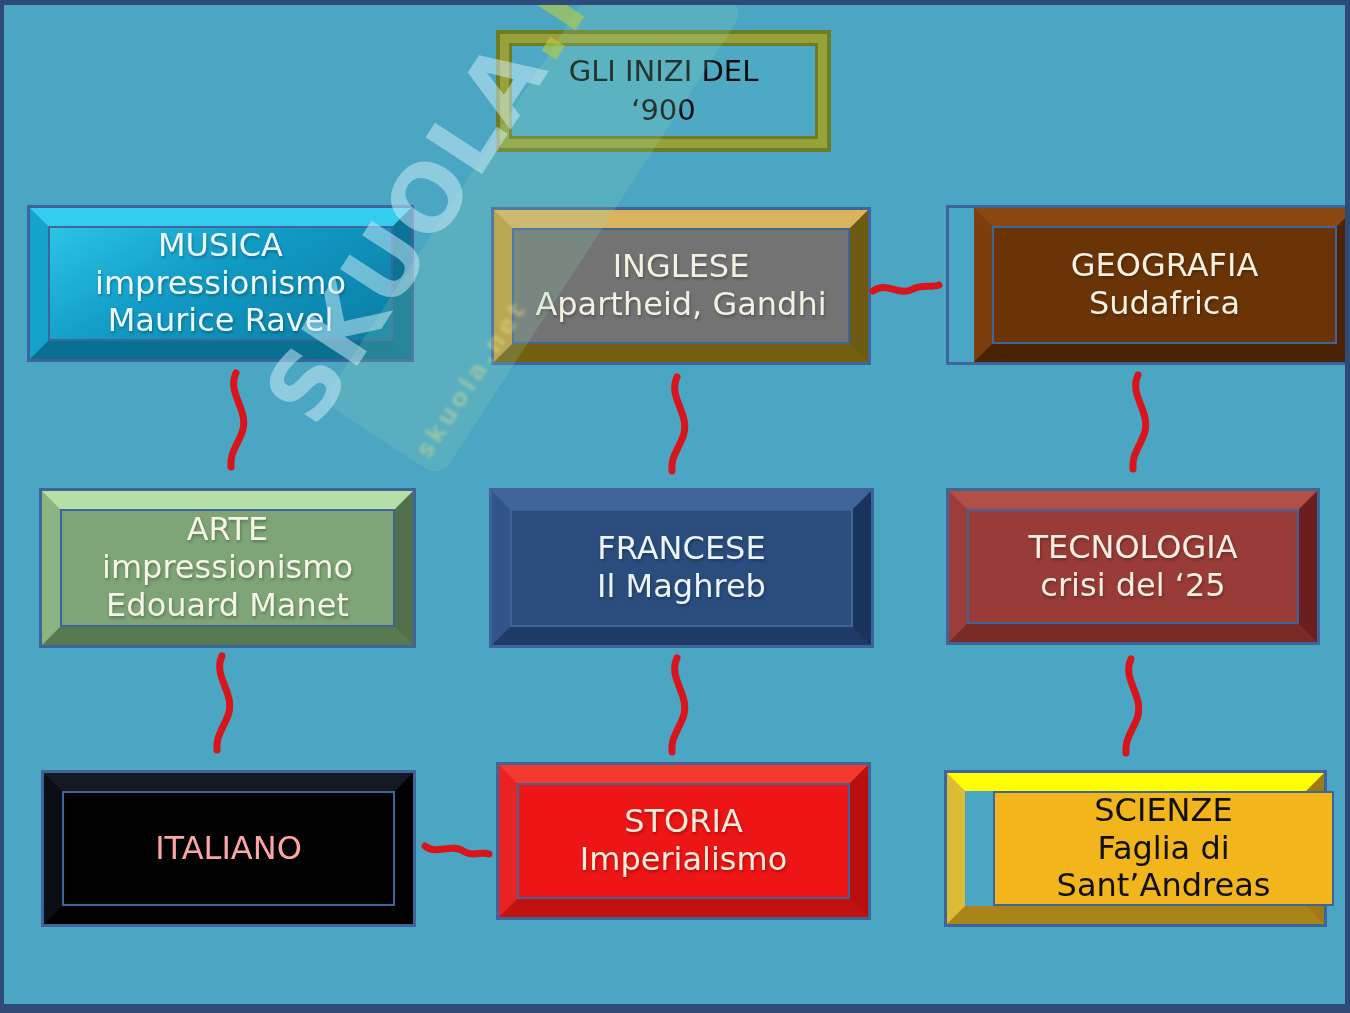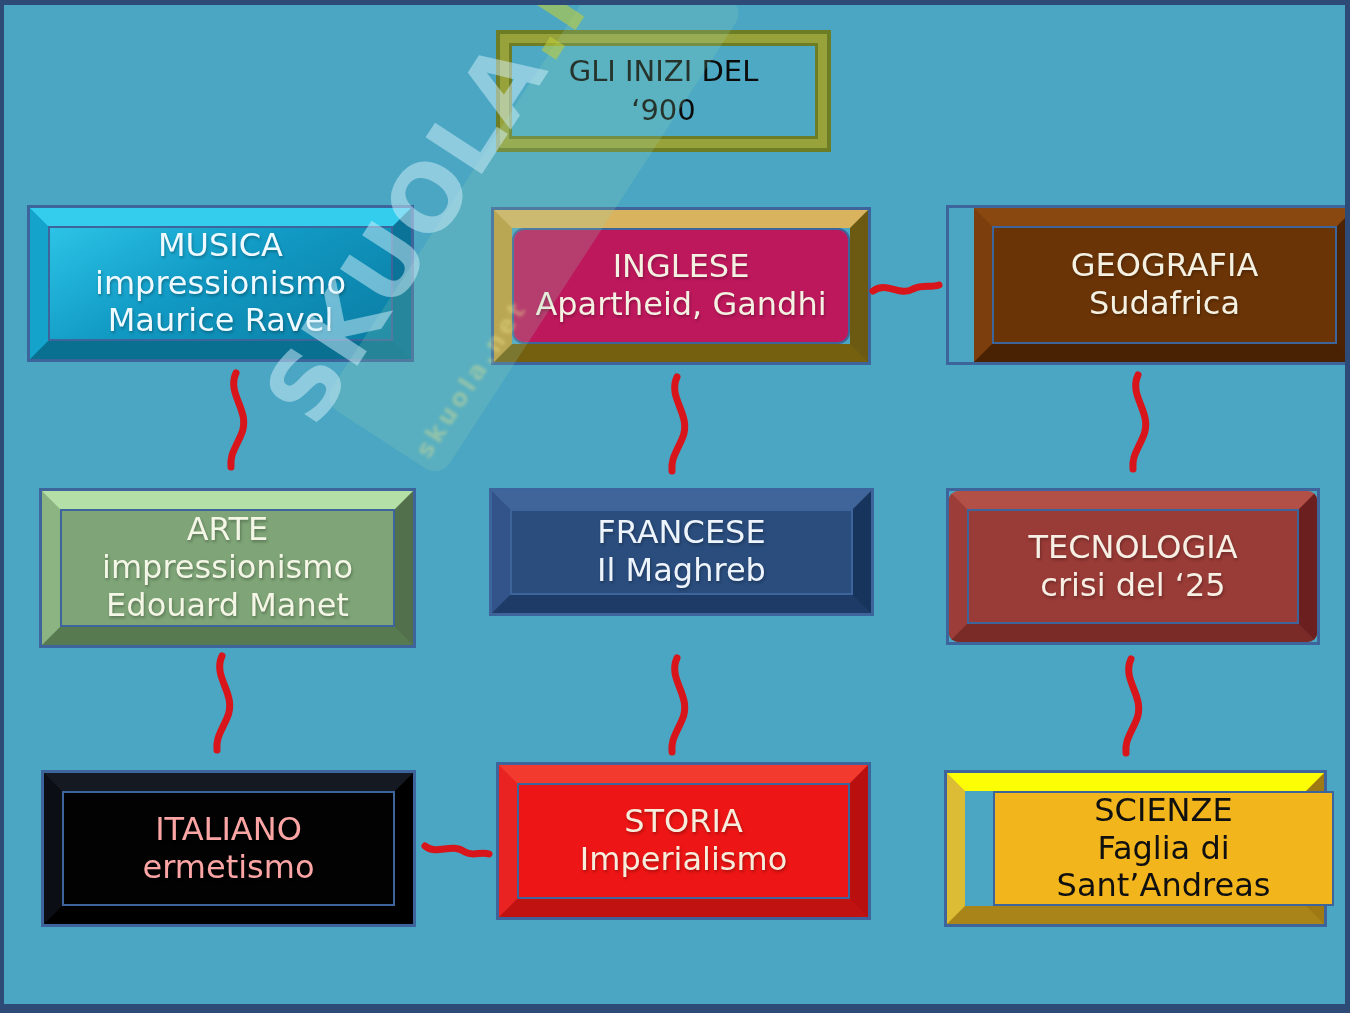--- a/index.html
+++ b/index.html
@@ -32,41 +32,41 @@
     align-items:center;justify-content:center;
     text-align:center;
     font-size:32px;line-height:1.18;
     color:#f4f0e2;
     text-shadow:1px 2px 3px rgba(0,0,0,.28);
   }
   
   .b-musica .bevel{border-color:#35cdee #0b7397 #097092 #13a3cb;}
   .b-musica .face{background:linear-gradient(150deg,#2cc3e6 0%,#119ac4 45%,#0b7da3 100%);color:#eefaff;}
   .b-inglese .bevel{border-color:#d9b35e #6d5a12 #75600f #c49c3d;}
-  .b-inglese .face{background:#be185d;border-radius:12px;}
+  .b-inglese .face{background:#737373;}
   .b-geografia .bevel{border-color:#8a4811 #4c2404 #482203 #7b3e0c;}
   .b-geografia .face{background:#6b3407;}
   .b-arte .bevel{border-color:#b4dfa7 #51704b #587a51 #8cb483;}
   .b-arte .face{background:#7ea477;color:#f4f6e6;}
   .b-francese .bevel{border-color:#40659a #16345c #1d3b66 #32548a;}
   .b-francese .face{background:#2a4d7e;color:#eef4fb;}
-  .b-tecnologia .bevel{border-color:#b24f46 #6b1f1e #7a2a27 #9c3d39;border-radius:9px;}
+  .b-tecnologia .bevel{border-color:#b24f46 #6b1f1e #7a2a27 #9c3d39;}
   .b-tecnologia .face{background:#993b37;color:#f8efe4;}
   .b-italiano .bevel{border-color:#14192283 #000 #000 #0b0f15;border-color:#141922 #000 #000 #0b0f15;}
   .b-italiano .face{background:#020203;color:#fca5a5;text-align:right;}
   .b-storia .bevel{border-color:#f23a2e #b90f0f #c11212 #e92222;}
   .b-storia .face{background:#ed1515;color:#f7eddc;}
   .b-scienze .bevel{border-color:#fdfd06 #9f7a14 #a98419 #ddbc35;}
   .b-scienze .face{background:#f2b51c;color:#101010;text-shadow:none;margin-left:28px;}
   
   .b-musica    {left:23px;  top:200px; width:387px; height:157px;}
   .b-inglese   {left:487px; top:202px; width:380px; height:158px;}
   .b-geografia {left:942px; top:200px; width:412px; height:160px;padding-left:25px;}
   .b-arte      {left:35px;  top:483px; width:377px; height:160px;}
-  .b-francese  {left:485px; top:483px; width:385px; height:128px;}
+  .b-francese  {left:485px; top:483px; width:385px; height:160px;}
   .b-tecnologia{left:942px; top:483px; width:374px; height:157px;}
   .b-italiano  {left:37px;  top:765px; width:375px; height:157px;}
   .b-storia    {left:492px; top:757px; width:375px; height:158px;}
   .b-scienze   {left:940px; top:765px; width:383px; height:157px;}
   
   .title-box{
     position:absolute;left:492px;top:25px;width:335px;height:122px;
     box-sizing:border-box;
     background:#98a23b;
     border:4px solid #6d7d26;
@@ -176,21 +176,20 @@
         <span>TECNOLOGIA</span>
         <span>crisi del ‘25</span>
       </div>
     </div>
   </div>
 
   <div class="box b-italiano">
     <div class="bevel">
       <div class="face">
         <span>ITALIANO</span>
-        <span>ermetismo</span>
       </div>
     </div>
   </div>
 
   <div class="box b-storia">
     <div class="bevel">
       <div class="face">
         <span>STORIA</span>
         <span>Imperialismo</span>
       </div>

